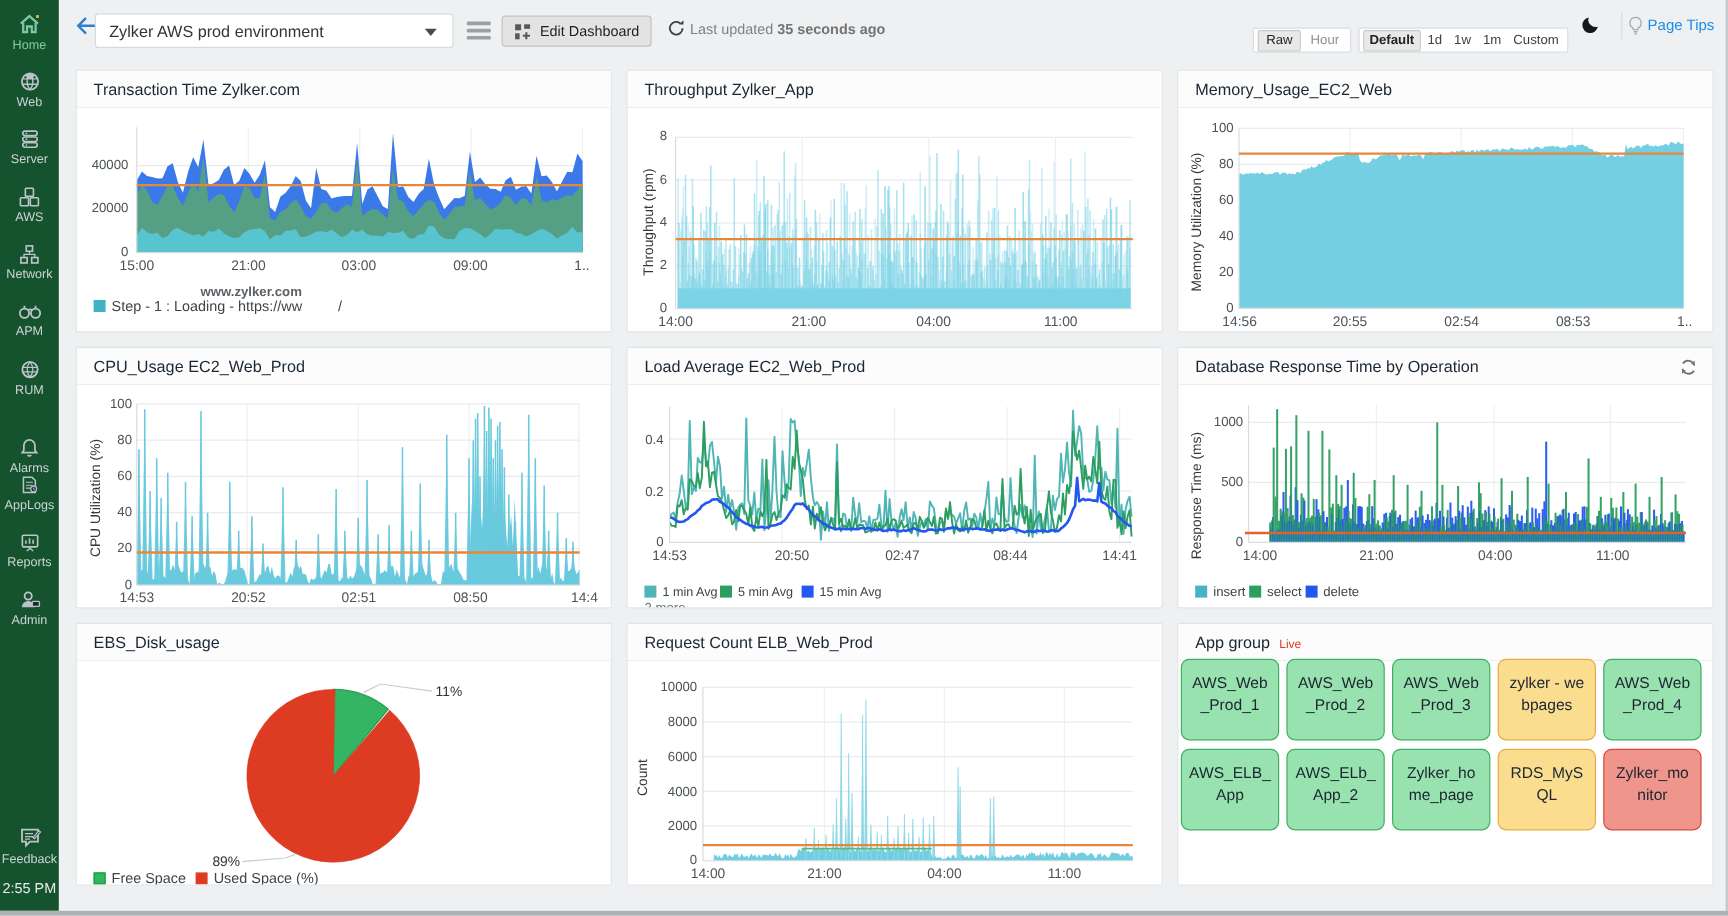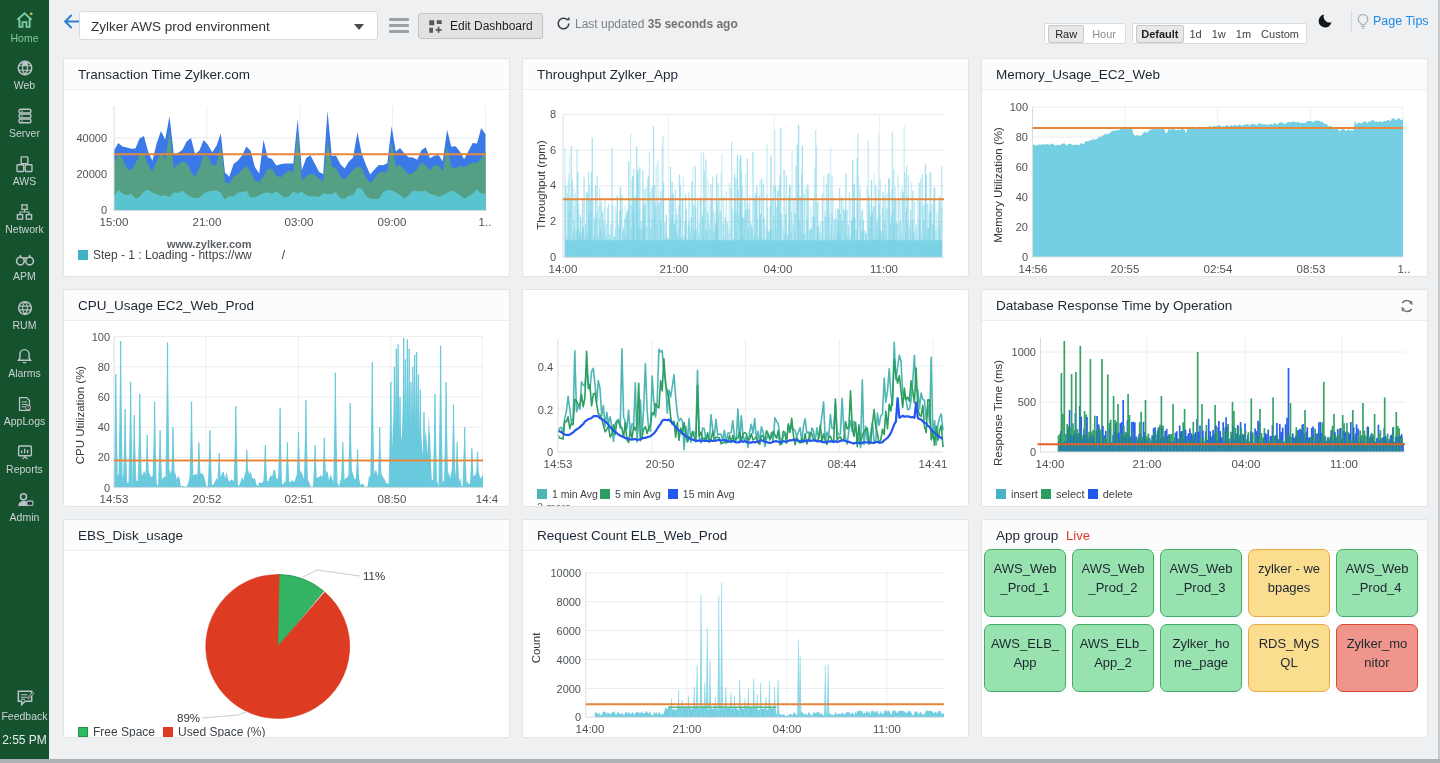--- a/index.html
+++ b/index.html
@@ -109,21 +109,21 @@
       </svg>
     <div class="nav-lbl">APM</div>
   </div>
   <div class="nav-item" style="top:299px">
     <svg width="18" height="18" viewBox="0 0 24 24">
         <circle cx="12" cy="12" r="8.5" fill="none" stroke="#bdc4c9" stroke-width="2"></circle>
         <path d="M12 3.5 a13 13 0 0 0 0 17 M12 3.5 a13 13 0 0 1 0 17 M4 9.5 H20 M4 14.5 H20" fill="none" stroke="#bdc4c9" stroke-width="1.4"></path>
       </svg>
     <div class="nav-lbl">RUM</div>
   </div>
-  <div class="nav-item" style="top:347px">
+  <div class="nav-item" style="top:364px">
     <svg width="17" height="18" viewBox="0 0 24 24">
         <path d="M12 3 a6.5 6.5 0 0 1 6.5 6.5 V15 l2 3 H3.5 l2-3 V9.5 A6.5 6.5 0 0 1 12 3 Z" fill="none" stroke="#bdc4c9" stroke-width="2"></path>
         <path d="M10 20.5 a2.2 2.2 0 0 0 4 0" fill="none" stroke="#bdc4c9" stroke-width="1.8"></path>
       </svg>
     <div class="nav-lbl">Alarms</div>
   </div>
   <div class="nav-item" style="top:395px">
     <svg width="17" height="18" viewBox="0 0 24 24">
         <path d="M5 3 H15 L19 7 V21 H5 Z" fill="none" stroke="#bdc4c9" stroke-width="1.8"></path>
         <path d="M8 9 H16 M8 12.5 H16 M8 16 H13" stroke="#bdc4c9" stroke-width="1.4"></path>
@@ -1122,20 +1122,23 @@
   <div class="axl" style="right:399px;top:161px;width:34px">20</div>
   <div class="axl" style="right:399px;top:192px;width:34px">0</div>
   <div class="axb" style="left:28px;top:203px">14:53</div>
   <div class="axb" style="left:121px;top:203px">20:52</div>
   <div class="axb" style="left:213px;top:203px">02:51</div>
   <div class="axb" style="left:306px;top:203px">08:50</div>
   <div class="axb" style="left:401px;top:203px">14:4</div>
 </div>
 
 <div class="card r2 c2">
+  <div class="hd">
+      <div class="t">Load Average EC2_Web_Prod</div>
+    </div>
   <svg style="position:absolute;left:0;top:0" width="445" height="216" viewBox="0 0 445 216">
       <line x1="128.8" y1="49.0" x2="128.8" y2="162.0" stroke="#edeff1" stroke-width="1"></line>
       <line x1="222.5" y1="49.0" x2="222.5" y2="162.0" stroke="#edeff1" stroke-width="1"></line>
       <line x1="316.3" y1="49.0" x2="316.3" y2="162.0" stroke="#edeff1" stroke-width="1"></line>
       <line x1="410.0" y1="49.0" x2="410.0" y2="162.0" stroke="#edeff1" stroke-width="1"></line>
       <line x1="35.0" y1="119.0" x2="420.0" y2="119.0" stroke="#e9ecee" stroke-width="1"></line>
       <line x1="35.0" y1="76.0" x2="420.0" y2="76.0" stroke="#e9ecee" stroke-width="1"></line>
       <polyline points="35.0,142.5 36.7,138.1 38.4,137.1 40.0,143.5 41.7,128.9 43.4,121.3 45.1,106.3 46.8,118.8 48.4,132.7 50.1,127.9 51.8,60.7 53.5,121.8 55.2,116.2 56.9,119.2 58.5,91.7 60.2,95.2 61.9,95.6 63.6,79.0 65.3,92.9 66.9,99.7 68.6,81.5 70.3,78.3 72.0,94.6 73.7,112.3 75.3,90.5 77.0,98.5 78.7,125.5 80.4,115.5 82.1,136.6 83.8,122.2 85.4,134.0 87.1,126.7 88.8,137.0 90.5,151.4 92.2,133.3 93.8,130.7 95.5,129.5 97.2,138.4 98.9,58.8 100.6,127.0 102.2,131.2 103.9,138.9 105.6,120.4 107.3,143.1 109.0,133.8 110.7,134.7 112.3,92.8 114.0,151.9 115.7,131.3 117.4,110.1 119.1,145.1 120.7,117.6 122.4,73.9 124.1,119.8 125.8,140.3 127.5,141.0 129.1,86.1 130.8,110.9 132.5,127.0 134.2,111.3 135.9,59.2 137.6,62.0 139.2,60.6 140.9,83.6 142.6,90.5 144.3,123.3 146.0,100.0 147.6,107.0 149.3,96.3 151.0,84.7 152.7,108.1 154.4,124.3 156.0,131.0 157.7,128.4 159.4,131.2 161.1,159.8 162.8,136.3 164.5,149.9 166.1,128.5 167.8,152.5 169.5,141.4 171.2,142.2 172.9,145.7 174.5,80.3 176.2,147.2 177.9,152.8 179.6,137.9 181.3,138.8 182.9,150.0 184.6,144.1 186.3,152.0 188.0,124.7 189.7,139.8 191.4,145.2 193.0,129.4 194.7,145.2 196.4,144.1 198.1,144.3 199.8,150.3 201.4,140.2 203.1,153.4 204.8,143.0 206.5,143.2 208.2,142.3 209.8,130.6 211.5,147.3 213.2,150.7 214.9,119.0 216.6,153.2 218.3,125.7 219.9,144.6 221.6,151.3 223.3,146.1 225.0,157.4 226.7,141.5 228.3,134.4 230.0,143.3 231.7,128.5 233.4,149.8 235.1,141.2 236.7,152.6 238.4,136.7 240.1,141.7 241.8,156.5 243.5,149.3 245.2,144.2 246.8,147.9 248.5,142.4 250.2,151.8 251.9,127.8 253.6,131.4 255.2,133.4 256.9,146.9 258.6,154.4 260.3,145.6 262.0,144.4 263.6,149.1 265.3,135.0 267.0,140.8 268.7,136.5 270.4,139.2 272.1,140.6 273.7,146.5 275.4,142.2 277.1,137.7 278.8,151.9 280.5,135.7 282.1,128.7 283.8,143.1 285.5,141.9 287.2,149.0 288.9,138.0 290.5,141.0 292.2,151.1 293.9,137.8 295.6,148.5 297.3,137.6 299.0,125.6 300.6,111.7 302.3,152.3 304.0,142.0 305.7,147.7 307.4,124.6 309.0,138.4 310.7,138.6 312.4,114.1 314.1,141.3 315.8,144.8 317.4,144.3 319.1,108.2 320.8,139.0 322.5,147.7 324.2,154.2 325.9,140.7 327.5,130.5 329.2,141.5 330.9,131.3 332.6,136.0 334.3,147.0 335.9,148.9 337.6,157.6 339.3,89.8 341.0,154.6 342.7,136.2 344.3,150.2 346.0,152.6 347.7,142.6 349.4,132.4 351.1,152.2 352.8,151.0 354.4,123.1 356.1,135.1 357.8,126.0 359.5,124.0 361.2,88.1 362.8,112.1 364.5,100.9 366.2,78.8 367.9,104.3 369.6,115.2 371.2,52.3 372.9,89.6 374.6,77.6 376.3,65.1 378.0,71.3 379.7,103.6 381.3,108.1 383.0,109.3 384.7,119.8 386.4,119.1 388.1,110.0 389.7,92.1 391.4,65.2 393.1,100.5 394.8,99.7 396.5,118.7 398.1,103.0 399.8,109.5 401.5,110.3 403.2,129.8 404.9,114.8 406.6,133.3 408.2,67.3 409.9,148.2 411.6,130.5 413.3,155.0 415.0,134.5 416.6,127.6 418.3,123.9 420.0,140.4" fill="none" stroke="#4fb5b5" stroke-width="1.6" stroke-linejoin="round"></polyline>
       <polyline points="35.0,145.3 36.7,148.1 38.4,148.2 40.0,149.1 41.7,131.1 43.4,132.0 45.1,126.8 46.8,138.6 48.4,133.4 50.1,134.7 51.8,109.3 53.5,111.0 55.2,114.8 56.9,115.9 58.5,104.3 60.2,116.8 61.9,107.6 63.6,61.4 65.3,98.5 66.9,94.6 68.6,116.0 70.3,104.1 72.0,103.2 73.7,114.3 75.3,123.5 77.0,124.9 78.7,128.7 80.4,135.3 82.1,141.7 83.8,139.5 85.4,135.8 87.1,147.0 88.8,144.3 90.5,134.9 92.2,144.5 93.8,131.6 95.5,131.6 97.2,135.1 98.9,138.2 100.6,147.4 102.2,132.4 103.9,149.8 105.6,152.4 107.3,140.9 109.0,148.6 110.7,135.9 112.3,140.3 114.0,135.8 115.7,93.2 117.4,150.7 119.1,146.2 120.7,139.1 122.4,136.7 124.1,143.4 125.8,138.0 127.5,135.0 129.1,122.7 130.8,124.8 132.5,113.5 134.2,116.5 135.9,117.8 137.6,90.7 139.2,100.8 140.9,68.7 142.6,94.6 144.3,101.5 146.0,109.3 147.6,126.4 149.3,134.5 151.0,131.3 152.7,147.1 154.4,132.2 156.0,150.5 157.7,138.0 159.4,142.2 161.1,132.6 162.8,145.3 164.5,152.0 166.1,148.2 167.8,147.8 169.5,142.0 171.2,146.8 172.9,151.7 174.5,95.3 176.2,146.2 177.9,142.2 179.6,149.0 181.3,148.1 182.9,150.7 184.6,142.8 186.3,152.3 188.0,149.7 189.7,141.9 191.4,150.2 193.0,147.1 194.7,147.5 196.4,147.9 198.1,153.7 199.8,153.1 201.4,151.8 203.1,152.5 204.8,152.2 206.5,145.4 208.2,152.4 209.8,145.4 211.5,151.5 213.2,148.8 214.9,147.7 216.6,142.1 218.3,151.5 219.9,144.0 221.6,142.6 223.3,143.6 225.0,150.3 226.7,148.8 228.3,143.7 230.0,149.9 231.7,148.5 233.4,147.0 235.1,152.7 236.7,154.3 238.4,146.3 240.1,145.5 241.8,151.5 243.5,140.7 245.2,144.3 246.8,149.9 248.5,146.6 250.2,141.4 251.9,144.9 253.6,148.3 255.2,140.7 256.9,154.7 258.6,153.7 260.3,141.4 262.0,142.4 263.6,153.3 265.3,133.8 267.0,142.5 268.7,128.4 270.4,145.1 272.1,154.6 273.7,147.0 275.4,151.8 277.1,152.9 278.8,148.7 280.5,152.3 282.1,143.7 283.8,153.9 285.5,149.7 287.2,142.5 288.9,143.7 290.5,149.4 292.2,150.0 293.9,151.6 295.6,148.5 297.3,135.1 299.0,152.4 300.6,143.9 302.3,150.4 304.0,154.4 305.7,147.1 307.4,146.3 309.0,150.4 310.7,151.1 312.4,109.1 314.1,150.1 315.8,147.5 317.4,146.8 319.1,150.4 320.8,150.2 322.5,131.5 324.2,138.9 325.9,137.1 327.5,100.7 329.2,136.6 330.9,146.3 332.6,132.4 334.3,156.6 335.9,134.8 337.6,153.4 339.3,145.4 341.0,141.7 342.7,139.6 344.3,138.2 346.0,154.2 347.7,152.8 349.4,134.0 351.1,119.5 352.8,137.4 354.4,143.5 356.1,153.4 357.8,149.8 359.5,139.4 361.2,144.5 362.8,121.2 364.5,138.7 366.2,114.2 367.9,121.0 369.6,106.9 371.2,69.5 372.9,84.1 374.6,93.1 376.3,85.6 378.0,100.4 379.7,117.4 381.3,98.0 383.0,109.8 384.7,107.2 386.4,111.2 388.1,90.7 389.7,101.2 391.4,112.8 393.1,78.1 394.8,118.1 396.5,125.1 398.1,126.5 399.8,115.3 401.5,136.6 403.2,142.6 404.9,109.7 406.6,110.1 408.2,149.9 409.9,141.1 411.6,155.3 413.3,136.2 415.0,150.1 416.6,140.6 418.3,135.2 420.0,157.1" fill="none" stroke="#2c9e60" stroke-width="1.6" stroke-linejoin="round"></polyline>
       <polyline points="35.0,141.0 36.7,141.4 38.4,142.3 40.0,143.4 41.7,144.5 43.4,145.0 45.1,144.8 46.8,144.6 48.4,143.4 50.1,142.6 51.8,140.7 53.5,139.5 55.2,138.4 56.9,137.2 58.5,135.4 60.2,134.1 61.9,131.5 63.6,130.5 65.3,129.2 66.9,128.7 68.6,128.0 70.3,126.4 72.0,126.0 73.7,126.2 75.3,126.2 77.0,128.2 78.7,128.9 80.4,130.2 82.1,131.8 83.8,132.8 85.4,134.6 87.1,137.1 88.8,138.6 90.5,141.1 92.2,142.0 93.8,143.2 95.5,144.5 97.2,145.5 98.9,146.7 100.6,146.7 102.2,148.2 103.9,148.0 105.6,149.0 107.3,149.4 109.0,149.6 110.7,149.2 112.3,149.1 114.0,149.8 115.7,149.6 117.4,149.2 119.1,148.4 120.7,147.9 122.4,147.9 124.1,147.3 125.8,146.6 127.5,146.3 129.1,144.8 130.8,143.5 132.5,141.6 134.2,138.8 135.9,136.2 137.6,133.9 139.2,130.8 140.9,129.8 142.6,129.8 144.3,130.2 146.0,129.5 147.6,131.4 149.3,133.0 151.0,134.5 152.7,137.2 154.4,139.2 156.0,140.3 157.7,141.4 159.4,143.8 161.1,144.5 162.8,146.4 164.5,146.5 166.1,147.8 167.8,149.1 169.5,149.6 171.2,150.3 172.9,150.6 174.5,151.0 176.2,150.3 177.9,151.3 179.6,150.5 181.3,150.9 182.9,150.9 184.6,150.8 186.3,150.6 188.0,150.7 189.7,150.9 191.4,150.9 193.0,150.7 194.7,150.0 196.4,150.0 198.1,150.8 199.8,150.3 201.4,149.8 203.1,151.0 204.8,150.8 206.5,151.7 208.2,151.4 209.8,151.0 211.5,151.8 213.2,152.5 214.9,152.3 216.6,151.8 218.3,151.1 219.9,151.9 221.6,151.1 223.3,151.9 225.0,152.4 226.7,152.6 228.3,152.6 230.0,151.9 231.7,152.5 233.4,151.8 235.1,151.9 236.7,150.8 238.4,150.3 240.1,150.9 241.8,151.8 243.5,152.0 245.2,152.7 246.8,152.8 248.5,152.7 250.2,151.6 251.9,151.4 253.6,151.2 255.2,151.7 256.9,152.1 258.6,152.0 260.3,151.1 262.0,151.7 263.6,151.3 265.3,151.0 267.0,150.1 268.7,150.4 270.4,149.6 272.1,149.8 273.7,150.1 275.4,150.5 277.1,151.2 278.8,151.9 280.5,150.8 282.1,150.8 283.8,150.9 285.5,150.1 287.2,150.9 288.9,150.6 290.5,150.5 292.2,150.5 293.9,151.0 295.6,151.3 297.3,151.0 299.0,151.9 300.6,152.2 302.3,152.5 304.0,151.6 305.7,151.6 307.4,151.3 309.0,151.2 310.7,152.2 312.4,151.1 314.1,152.1 315.8,151.5 317.4,150.9 319.1,150.4 320.8,150.3 322.5,151.1 324.2,151.8 325.9,151.8 327.5,152.5 329.2,153.0 330.9,153.6 332.6,152.8 334.3,152.5 335.9,152.8 337.6,153.3 339.3,153.2 341.0,151.9 342.7,152.5 344.3,152.4 346.0,152.2 347.7,152.3 349.4,153.0 351.1,152.9 352.8,152.1 354.4,151.8 356.1,152.3 357.8,152.6 359.5,152.2 361.2,150.3 362.8,149.2 364.5,147.7 366.2,145.8 367.9,142.9 369.6,138.7 371.2,134.4 372.9,131.6 374.6,108.2 376.3,127.7 378.0,126.8 379.7,125.8 381.3,126.8 383.0,126.4 384.7,126.4 386.4,126.7 388.1,127.3 389.7,127.0 391.4,127.8 393.1,112.5 394.8,128.0 396.5,129.0 398.1,129.6 399.8,131.3 401.5,132.7 403.2,133.3 404.9,135.8 406.6,136.8 408.2,139.7 409.9,141.4 411.6,142.6 413.3,144.9 415.0,145.7 416.6,146.9 418.3,148.2 420.0,148.7" fill="none" stroke="#2457ef" stroke-width="2.2" stroke-linejoin="round"></polyline>
@@ -2000,21 +2003,21 @@
   <div class="axl" style="right:387px;top:163px;width:40px">2000</div>
   <div class="axl" style="right:387px;top:191px;width:40px">0</div>
   <div class="axb" style="left:45px;top:203px">14:00</div>
   <div class="axb" style="left:142px;top:203px">21:00</div>
   <div class="axb" style="left:242px;top:203px">04:00</div>
   <div class="axb" style="left:342px;top:203px">11:00</div>
 </div>
 
 <div class="card r3 c3">
   <div class="hd">
-      <div class="t">App group <span style="color:#e0391f;font-size:13px;margin-left:4px">Live</span></div>
+      <div class="t">App group <span style="color:#e0391f;font-size:10px;margin-left:4px">Live</span></div>
     </div>
   <div class="tile tg" style="left:2px;top:29px">AWS_Web<br>_Prod_1</div>
   <div class="tile tg" style="left:90px;top:29px">AWS_Web<br>_Prod_2</div>
   <div class="tile tg" style="left:178px;top:29px">AWS_Web<br>_Prod_3</div>
   <div class="tile ty" style="left:266px;top:29px">zylker - we<br>bpages</div>
   <div class="tile tg" style="left:354px;top:29px">AWS_Web<br>_Prod_4</div>
   <div class="tile tg" style="left:2px;top:104px">AWS_ELB_<br>App</div>
   <div class="tile tg" style="left:90px;top:104px">AWS_ELb_<br>App_2</div>
   <div class="tile ty" style="left:266px;top:104px">RDS_MyS<br>QL</div>
   <div class="tile tg" style="left:178px;top:104px">Zylker_ho<br>me_page</div>

